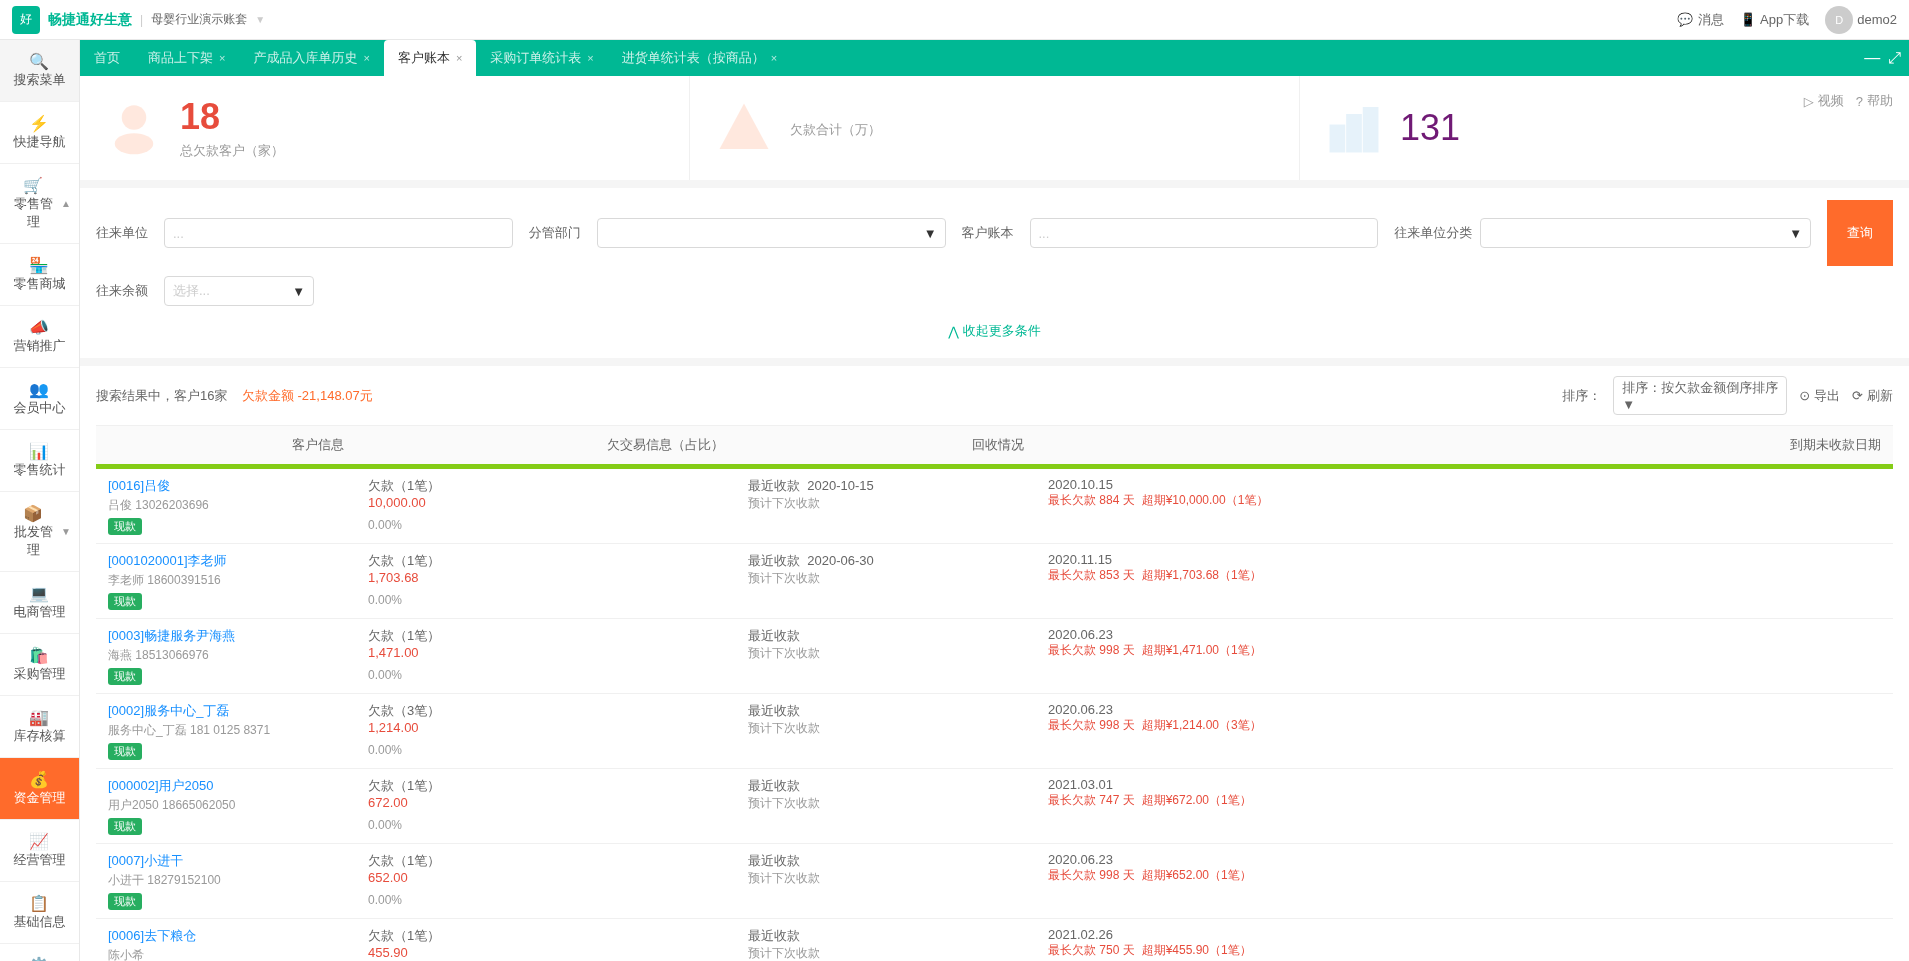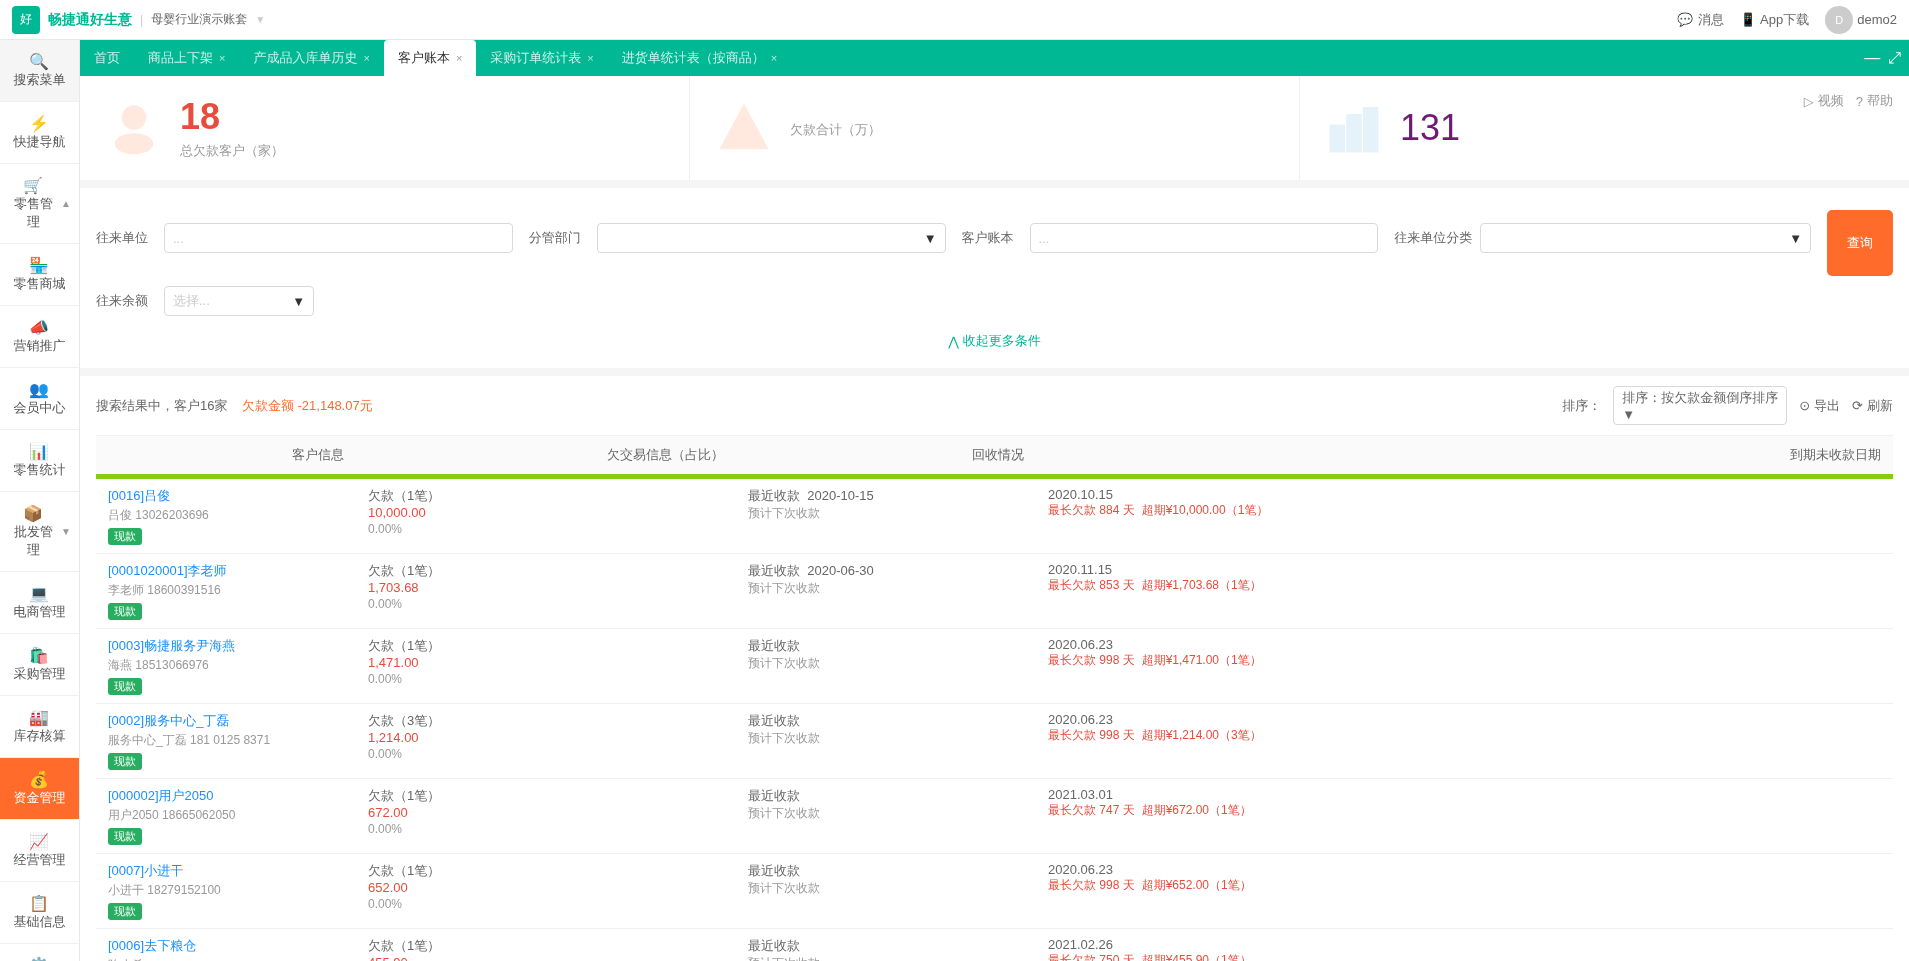--- a/index.html
+++ b/index.html
@@ -50,41 +50,41 @@
     .stat-label { color: #999; font-size: 13px; margin-top: 4px; }
     .stat-help { color: #999; font-size: 12px; display: flex; align-items: center; gap: 4px; cursor: pointer; }
 
     
     .filter-area { background: #fff; padding: 12px 16px; margin-bottom: 8px; }
     .filter-row { display: flex; align-items: center; gap: 16px; margin-bottom: 10px; }
     .filter-item { display: flex; align-items: center; gap: 8px; flex: 1; }
     .filter-item label { color: #666; white-space: nowrap; min-width: 60px; }
     .filter-input { flex: 1; height: 30px; border: 1px solid #d9d9d9; border-radius: 4px; padding: 0 8px; color: #333; display: flex; align-items: center; justify-content: space-between; cursor: pointer; background: #fff; }
     .filter-input span.placeholder { color: #ccc; }
-    .search-btn { background: #ff6b2b; color: #fff; border: none; padding: 24px 20px; border-radius: 5px; cursor: pointer; font-size: 13px; white-space: nowrap; margin-top: 10px; }
+    .search-btn { background: #ff6b2b; color: #fff; border: none; padding: 24px 20px; border-radius: 0; cursor: pointer; font-size: 13px; white-space: nowrap; }
     .collapse-row { text-align: center; padding: 6px; color: #00b894; cursor: pointer; font-size: 12px; display: flex; align-items: center; justify-content: center; gap: 4px; }
 
     
     .table-area { background: #fff; padding: 0 16px 16px; }
     .table-header-bar { display: flex; align-items: center; justify-content: space-between; padding: 10px 0; border-bottom: 1px solid #f0f0f0; }
     .result-info { color: #666; font-size: 13px; }
     .result-info span.highlight { color: #ff6b2b; }
     .table-actions { display: flex; align-items: center; gap: 12px; color: #666; font-size: 12px; }
     .table-actions span { cursor: pointer; display: flex; align-items: center; gap: 4px; }
     .sort-select { border: 1px solid #d9d9d9; border-radius: 4px; padding: 2px 8px; color: #666; font-size: 12px; cursor: pointer; background: #fff; }
 
     
     .data-table { width: 100%; border-collapse: collapse; }
     .data-table th { background: #fafafa; padding: 10px 12px; text-align: right; color: #666; font-weight: normal; border-bottom: 5px solid #84cc16; font-size: 13px; }
     .data-table td { padding: 8px 12px; border-bottom: 1px solid #f0f0f0; vertical-align: top; }
     .customer-name { color: #1890ff; cursor: pointer; font-size: 13px; }
     .customer-detail { color: #999; font-size: 12px; margin-top: 2px; }
     .tag { display: inline-block; background: #27ae60; color: #fff; padding: 1px 6px; border-radius: 3px; font-size: 11px; margin-top: 4px; }
     .amount-red { color: #e74c3c; font-size: 13px; }
-    .amount-gray { color: #999; font-size: 12px; margin-top: 2px; }
+    .amount-gray { color: #999; font-size: 12px; margin-top: 8px; }
     .overdue-link { color: #e74c3c; cursor: pointer; font-size: 12px; }
     .date-text { color: #666; font-size: 13px; }
     .overdue-days { color: #e74c3c; font-size: 12px; }
 
     
     ::-webkit-scrollbar { width: 6px; height: 6px; }
     ::-webkit-scrollbar-track { background: #f1f1f1; }
     ::-webkit-scrollbar-thumb { background: #ccc; border-radius: 3px; }
   </style>
 </head>

